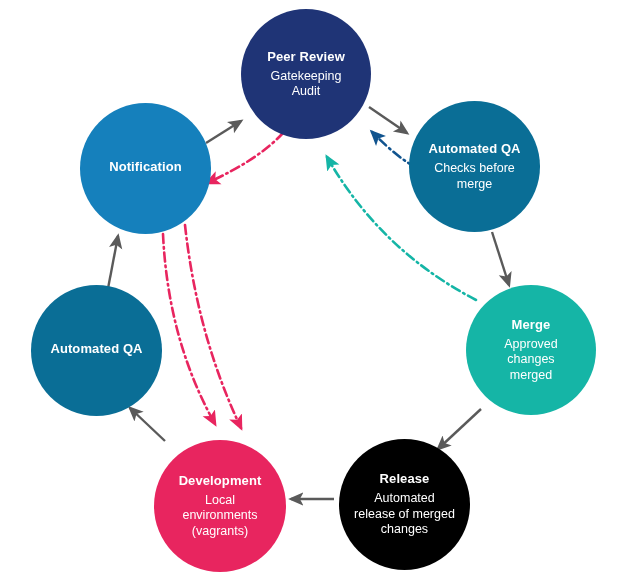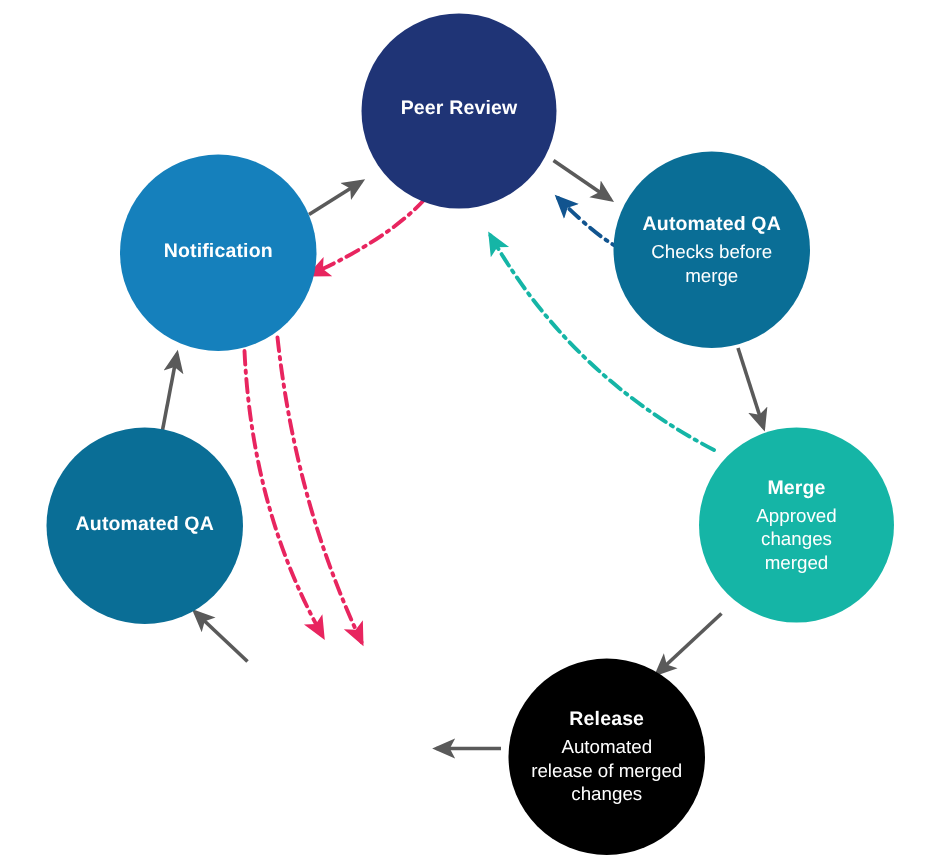--- a/index.html
+++ b/index.html
@@ -119,37 +119,42 @@
 
     <path d="M185,225 Q197,335 241,428" fill="none" stroke="#E8255F" stroke-width="2.6" stroke-dasharray="9,4,1.6,4" stroke-linecap="round" marker-end="url(#ah-pink)"></path>
 
     <path d="M416,167 Q400,160 372,132" fill="none" stroke="#11548F" stroke-width="2.6" stroke-dasharray="9,4,1.6,4" stroke-linecap="round" marker-end="url(#ah-navy)"></path>
 
     <path d="M476,300 Q380,250 327,157" fill="none" stroke="#15B5A6" stroke-width="2.6" stroke-dasharray="9,4,1.6,4" stroke-linecap="round" marker-end="url(#ah-teal)"></path>
   </svg>
 
   <div class="node" id="node-peer-review" style="background:#1F3476;">
     <div class="node-title">Peer Review</div>
+    <div class="node-desc">Gatekeeping<br>Audit</div>
   </div>
 
   <div class="node" id="node-automated-qa-merge" style="background:#0A6E96;">
     <div class="node-title">Automated QA</div>
     <div class="node-desc">Checks before<br>merge</div>
   </div>
 
   <div class="node" id="node-merge" style="background:#15B5A6;">
     <div class="node-title">Merge</div>
     <div class="node-desc">Approved<br>changes<br>merged</div>
   </div>
 
   <div class="node" id="node-release" style="background:#000000;">
     <div class="node-title">Release</div>
     <div class="node-desc">Automated<br>release of merged<br>changes</div>
   </div>
 
+  <div class="node" id="node-development" style="background:#E8255F;">
+    <div class="node-title">Development</div>
+    <div class="node-desc">Local<br>environments<br>(vagrants)</div>
+  </div>
 
   <div class="node" id="node-automated-qa-initial" style="background:#0A6E96;">
     <div class="node-title">Automated QA</div>
   </div>
 
   <div class="node" id="node-notification" style="background:#1580BC;">
     <div class="node-title">Notification</div>
   </div>
 
 </div>

